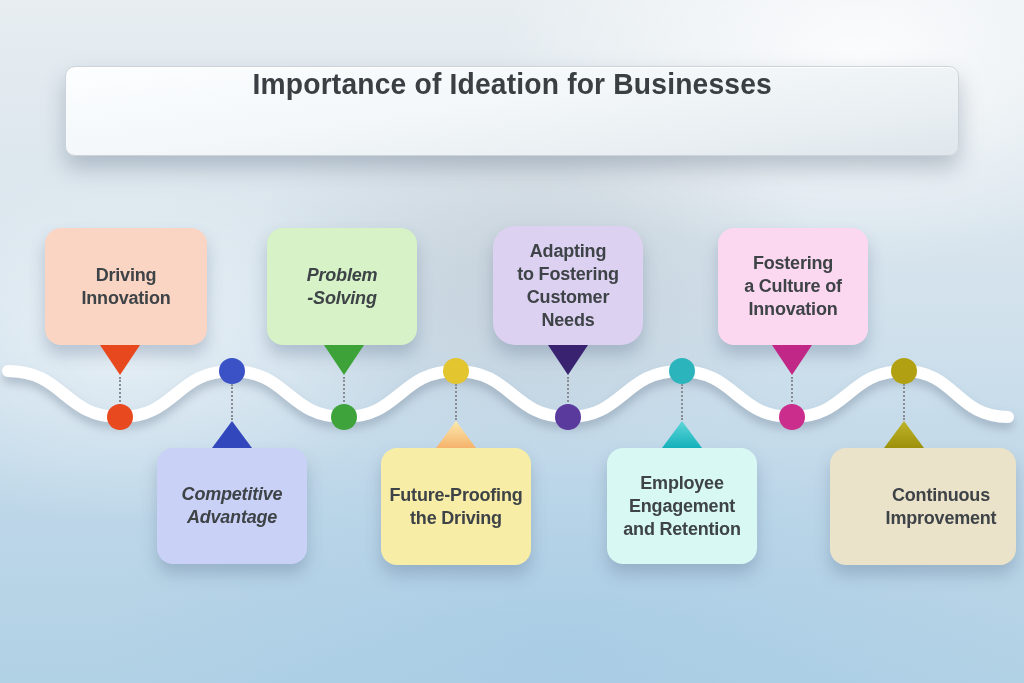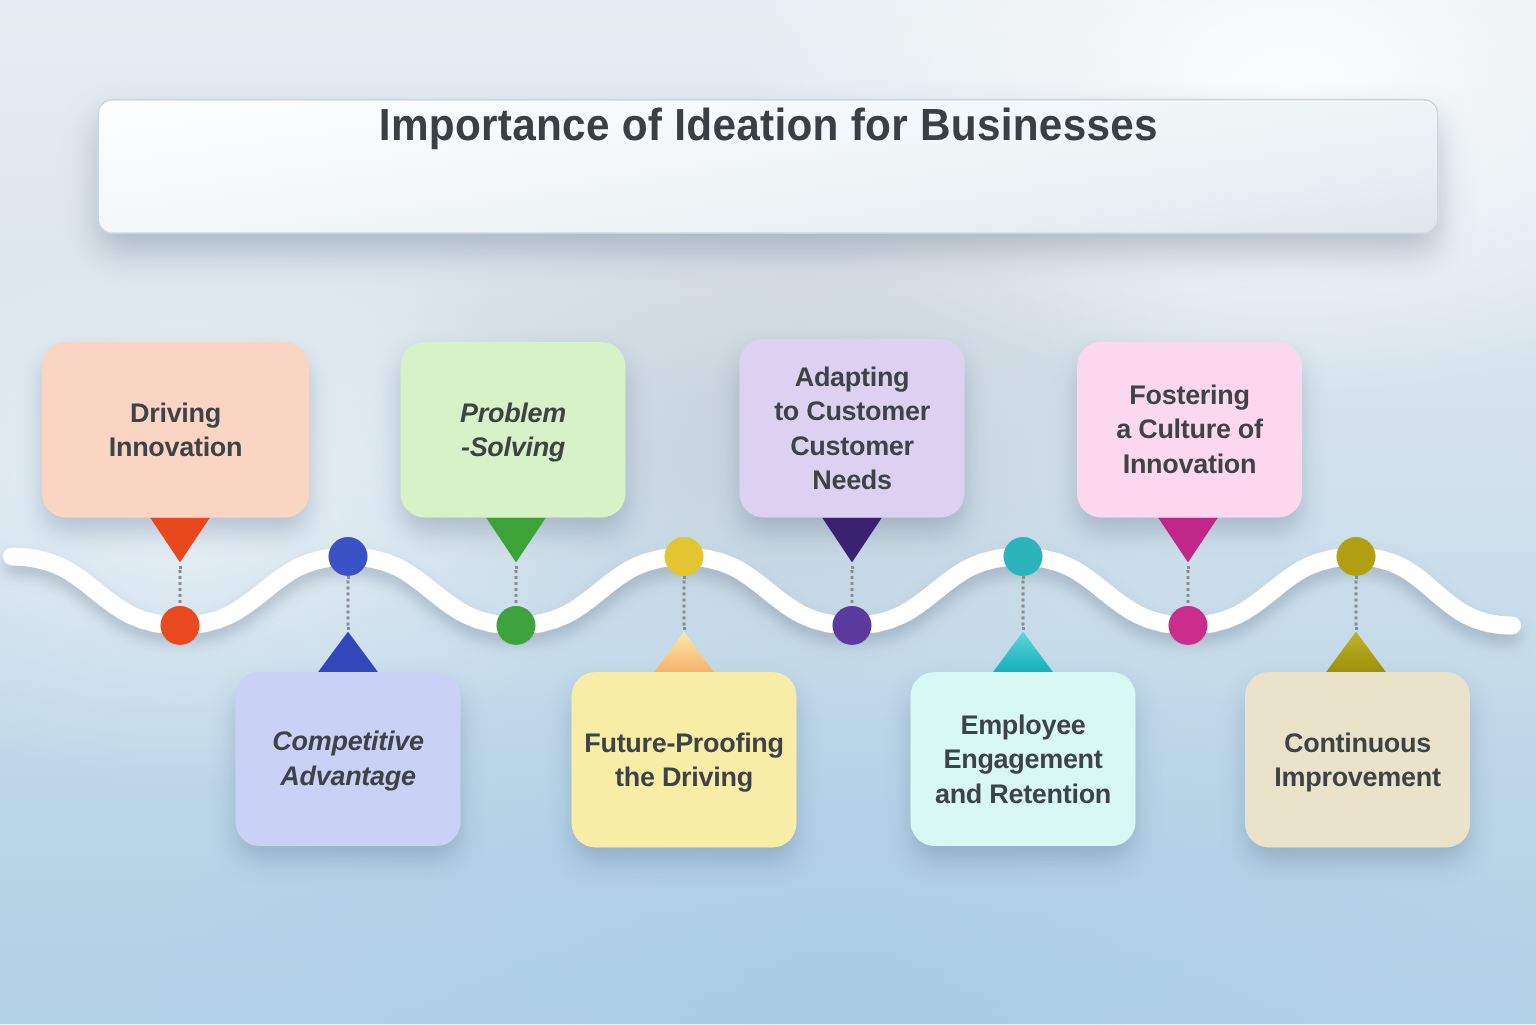--- a/index.html
+++ b/index.html
@@ -53,21 +53,21 @@
   <svg class="wave-svg" width="1024" height="683">
     <defs>
       <filter id="waveShadow" x="-20%" y="-60%" width="140%" height="260%">
         <feDropShadow dx="0" dy="6" stdDeviation="5" flood-color="#76879c" flood-opacity="0.45"></feDropShadow>
       </filter>
     </defs>
     <path d="M 8 371 C 64 371 64 417 120 417 C 176 417 176 371 232 371 C 288 371 288 417 344 417 C 400 417 400 371 456 371 C 512 371 512 417 568 417 C 624 417 624 371 680 371 C 736 371 736 417 792 417 C 848 417 848 371 904 371 C 956 371 956 417 1008 417" fill="none" stroke-width="12" stroke-linecap="round" filter="url(#waveShadow)" stroke="#ffffff"></path>
   </svg>
 
   <div>
-    <div class="card" style="left: 28px; top: 228px; width: 178px; height: 117px; background: rgb(251, 213, 195);">
+    <div class="card" style="left: 45px; top: 228px; width: 162px; height: 117px; background: rgb(251, 213, 195);">
       <div class="card-label">
           <div>Driving</div>
           <div>Innovation</div>
         </div>
     </div>
     <div class="tri down" style="left: 100px; top: 345px; background: rgb(232, 72, 30);"></div>
     <div class="connector" style="left:119px;top:377px;height:29px"></div>
     <div class="node-dot" style="left: 107px; top: 404px; background: rgb(232, 73, 30);"></div>
   </div>
 
@@ -101,24 +101,24 @@
           <div>Future-Proofing</div>
           <div>the Driving</div>
         </div>
     </div>
     <div class="tri up" style="left: 436px; top: 421px; background: linear-gradient(rgb(253, 233, 173), rgb(245, 179, 108));"></div>
     <div class="connector" style="left:455px;top:384px;height:36px"></div>
     <div class="node-dot" style="left: 443px; top: 358px; background: rgb(226, 197, 47);"></div>
   </div>
 
   <div>
-    <div class="card" style="left: 493px; top: 226px; width: 150px; height: 119px; background: rgb(220, 209, 241);">
+    <div class="card" style="left: 493px; top: 226px; width: 150px; height: 119px; background: rgb(220, 209, 241); border-radius: 22px;">
       <div class="card-label">
           <div>Adapting</div>
-          <div>to Customer</div>
+          <div>to Fostering</div>
           <div>Customer</div>
           <div>Needs</div>
         </div>
     </div>
     <div class="tri down" style="left: 548px; top: 345px; background: rgb(57, 35, 112);"></div>
     <div class="connector" style="left:567px;top:377px;height:29px"></div>
     <div class="node-dot" style="left: 555px; top: 404px; background: rgb(91, 58, 158);"></div>
   </div>
 
   <div>
@@ -141,21 +141,21 @@
           <div>a Culture of</div>
           <div>Innovation</div>
         </div>
     </div>
     <div class="tri down" style="left: 772px; top: 345px; background: rgb(193, 39, 135);"></div>
     <div class="connector" style="left:791px;top:377px;height:29px"></div>
     <div class="node-dot" style="left: 779px; top: 404px; background: rgb(202, 45, 140);"></div>
   </div>
 
   <div>
-    <div class="card" style="left: 830px; top: 448px; width: 150px; height: 117px; background: rgb(234, 227, 201);">
+    <div class="card" style="left: 830px; top: 448px; width: 150px; height: 117px; background: rgb(234, 227, 201); padding-left: 36px;">
       <div class="card-label">
           <div>Continuous</div>
           <div>Improvement</div>
         </div>
     </div>
     <div class="tri up" style="left: 884px; top: 421px; background: linear-gradient(rgb(191, 179, 42), rgb(157, 145, 12));"></div>
     <div class="connector" style="left:903px;top:384px;height:36px"></div>
     <div class="node-dot" style="left: 891px; top: 358px; background: rgb(177, 160, 17);"></div>
   </div>
 

